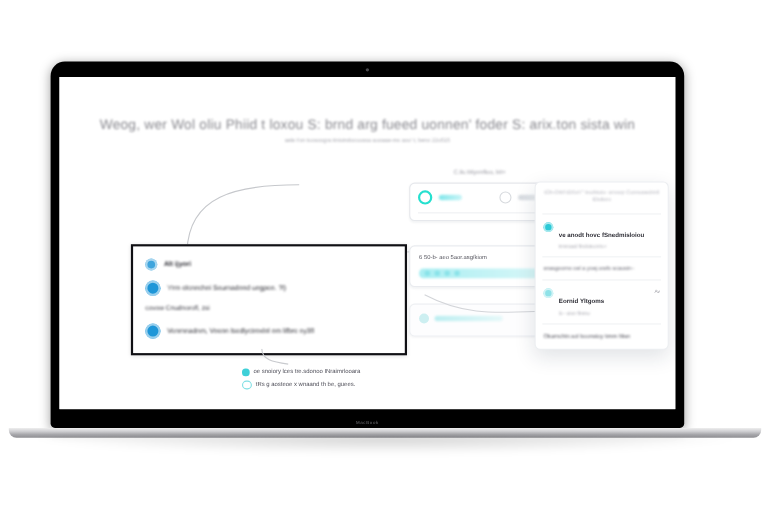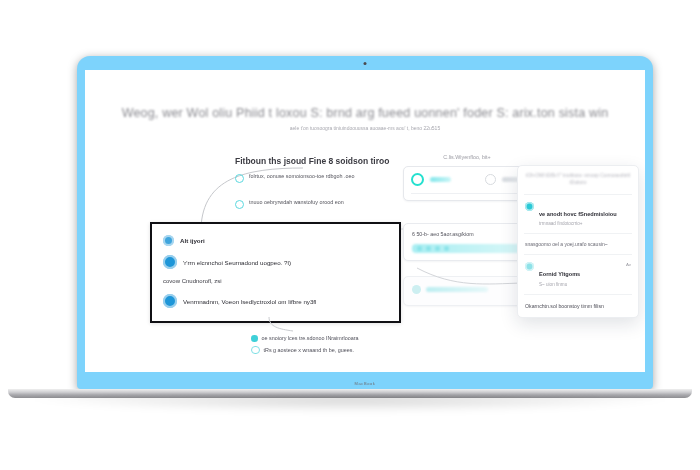--- a/index.html
+++ b/index.html
@@ -6,22 +6,22 @@
   body{
     width:700px;height:470px;overflow:hidden;
     background:#ffffff;
     font-family:"Liberation Sans", sans-serif;
     position:relative;
   }
   .stage{position:absolute;inset:0;}
 
   
   .laptop-lid{
-    position:absolute;left:77px;top:56px;width:576px;height:333px;
-    background:#7dd3fc;
+    position:absolute;left:46px;top:56px;width:576px;height:333px;
+    background:#000000;
     border-radius:13px 13px 4px 4px;
     box-shadow:0 2px 10px rgba(0,0,0,.35);
   }
   .camera-dot{
     position:absolute;left:50%;top:6px;transform:translateX(-50%);
     width:3px;height:3px;border-radius:50%;background:#4a4a4e;
   }
   .screen{
     position:absolute;left:8px;top:14px;right:8px;bottom:17px;
     background:#ffffff;overflow:hidden;
@@ -193,33 +193,20 @@
           <div class="hero-sub">aele t'on tuosoogra tiniuindoouussa auoaae-ms aou' t, beno 22u515</div>
         </div>
 
         <svg class="curve" style="left:100px;top:92px;" width="120" height="72" viewBox="0 0 120 72">
           <path d="M118 6 C 60 6, 18 16, 16 66" fill="none" stroke="#c6c8cc" stroke-width="1"></path>
         </svg>
         <svg class="curve" style="left:112px;top:156px;" width="300" height="6" viewBox="0 0 300 6">
           <path d="M0 3 H300" fill="none" stroke="#dcdee2" stroke-width="1"></path>
         </svg>
 
-        <div class="left-col">
-          <div class="col-head">Fitboun ths jsoud Fine 8 soidson tiroo</div>
-
-          <div class="bullet">
-            <span class="b-ico"></span>
-            <span class="b-text">folrtux, oonuse somoionsoo-toe rdbgoh .oeo</span>
-          </div>
-          <div class="spacer-sm"></div>
-          <div class="bullet">
-            <span class="b-ico"></span>
-            <span class="b-text">tnuuo oebryrwdah wanstofuy orood eon</span>
-          </div>
-        </div>
 
         <div class="callout">
           <div class="co-row r1">
             <span class="co-ico sm"></span>
             <span class="co-text b">Alt ijyori</span>
           </div>
           <div class="co-row r2">
             <span class="co-ico"></span>
             <span class="co-text">'r'rrn  elcnnchoi   Seurnadond uogpeo. ?l)</span>
           </div>

